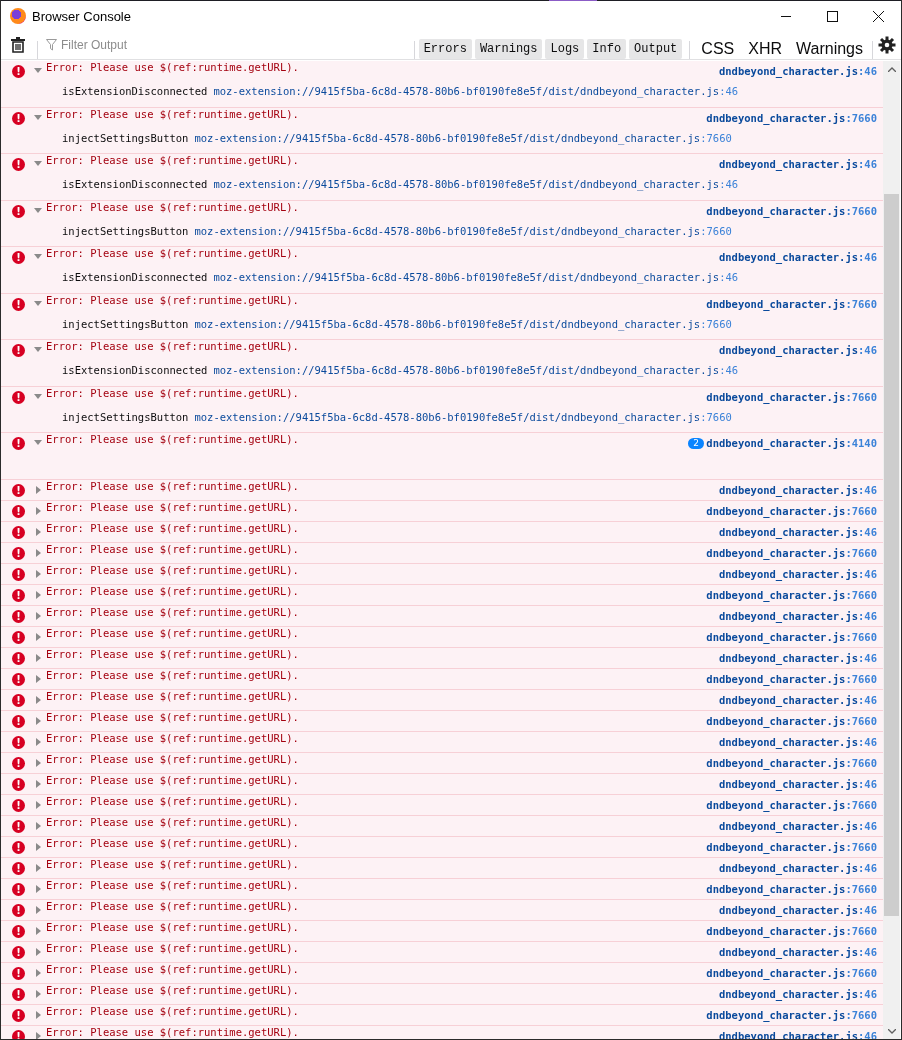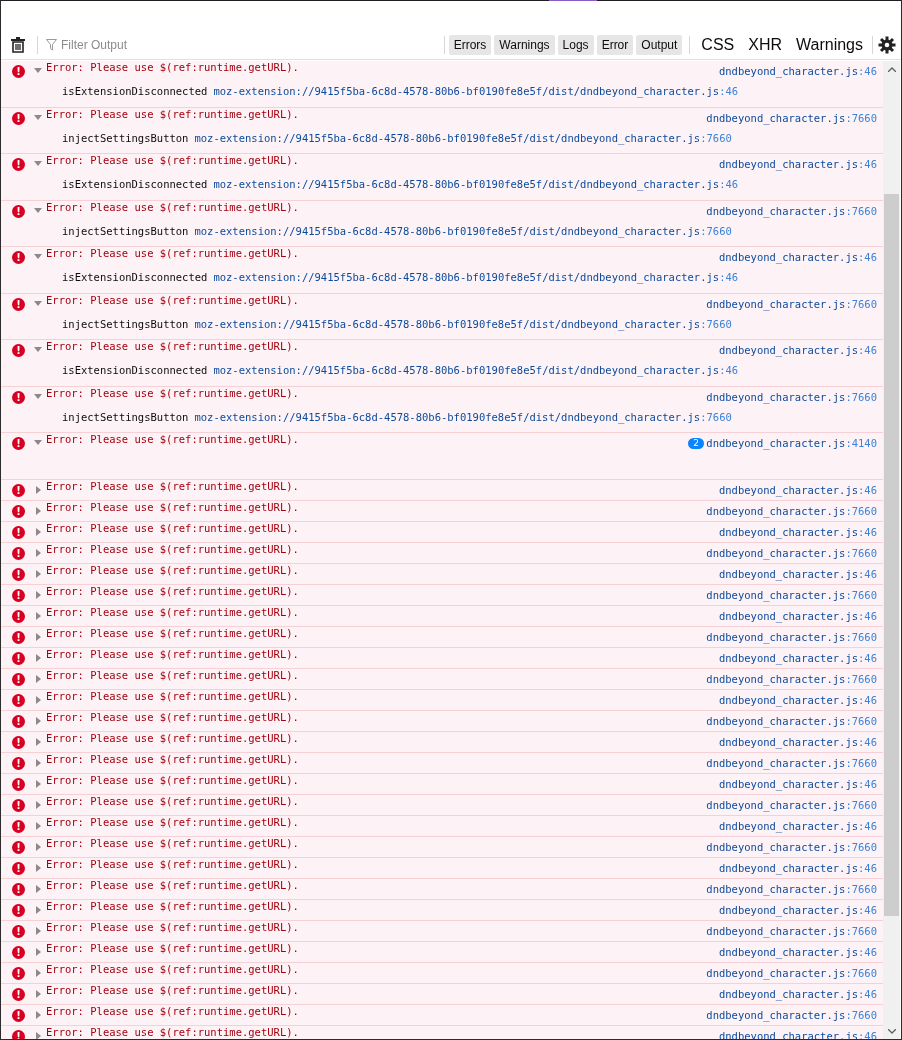--- a/index.html
+++ b/index.html
@@ -12,42 +12,42 @@
 
   
   .titlebar { position: absolute; top: 1px; left: 0; width: 100%; height: 30px; display: flex; align-items: center; background: #fff; }
   .app-icon { width: 16px; height: 16px; margin-left: 9px; border-radius: 50%; background: radial-gradient(circle at 40% 40%, #7a3fd8 0 35%, #ff8a1a 36% 70%, #e8335a 71%); }
   .title { margin-left: 6px; font-family: "Liberation Sans", sans-serif; font-size: 13px; color: #000; }
   .win-controls { position: absolute; right: 0; top: 0; height: 30px; display: flex; }
   .win-btn { width: 46px; height: 30px; display: flex; align-items: center; justify-content: center; color: #111; font-size: 14px; }
   .win-btn svg { display: block; }
 
   
-  .toolbar { position: absolute; top: 31px; left: 0; width: 100%; height: 29px; display: flex; align-items: center; border-bottom: 1px solid #e0e0e2; background: #f9f9fa; background: #fff; }
+  .toolbar { position: absolute; top: 31px; left: 0; width: 100%; height: 29px; display: flex; align-items: flex-end; border-bottom: 1px solid #e0e0e2; background: #f9f9fa; background: #fff; }
   .trash { width: 30px; height: 28px; display: flex; align-items: center; justify-content: center; margin-left: 2px; }
   .sep { width: 1px; height: 18px; background: #d7d7db; margin: 0 4px; }
   .filter { display: flex; align-items: center; flex: 1; height: 28px; padding-left: 4px; }
   .filter-input { border: none; outline: none; font-family: "Liberation Sans", sans-serif; font-size: 12px; color: #737373; background: transparent; width: 300px; margin-left: 4px; }
   .filter-input::placeholder { color: #8c8c8c; }
   .level-btns { display: flex; align-items: center; gap: 3px; }
-  .level-btn { font-family: Liberation Sans, sans-serif; font-size: 12px; color: #0c0c0d; background: #e6e6e7; padding: 3px 5px; border-radius: 2px; line-height: 14px; }
+  .level-btn { font-family: Liberation Mono, monospace; font-size: 12px; color: #0c0c0d; background: #e6e6e7; padding: 3px 5px; border-radius: 2px; line-height: 14px; }
   .req-btn { font-family: "Liberation Sans", sans-serif; font-size: 16px; color: #0c0c0d; padding: 3px 5px; line-height: 14px; }
   .gear { width: 24px; height: 28px; display: flex; align-items: center; justify-content: center; margin-right: 2px; }
 
   
   .output { position: absolute; top: 61px; left: 0; width: 884px; height: 979px; overflow: hidden; background: #fdf2f5; }
   .msg { position: relative; border-bottom: 1px solid #f7d0d6; background: #fdf2f5; font-family: "DejaVu Sans Mono", monospace; font-size: 10.5px; }
   .msg.expanded { height: 46.5px; }
   .msg.collapsed { height: 21px; }
   .err-icon { position: absolute; left: 11px; top: 4px; width: 13px; height: 13px; border-radius: 50%; background: #d70022; color: #fff; font-family: "DejaVu Sans", sans-serif; font-weight: bold; font-size: 10px; line-height: 13px; text-align: center; }
   .arrow { position: absolute; left: 33px; top: 6px; width: 0; height: 0; }
   .arrow.down { border-left: 4px solid transparent; border-right: 4px solid transparent; border-top: 5px solid #8a8a8a; top: 7px; }
   .arrow.right { border-top: 4px solid transparent; border-bottom: 4px solid transparent; border-left: 5px solid #8a8a8a; left: 35px; }
   .msg-text { position: absolute; left: 45px; top: 0; color: #a4000f; white-space: nowrap; }
-  .source { position: absolute; right: 8px; top: 4px; color: #0a4a9c; white-space: nowrap; }
+  .source { position: absolute; right: 8px; top: 4px; color: #0a4a9c; white-space: nowrap; font-weight: bold; }
   .source .line { color: #3b82d8; }
   .badge { position: absolute; top: 5px; background: #0a84ff; color: #fff; font-family: "DejaVu Sans", sans-serif; font-size: 9px; border-radius: 7px; height: 11px; line-height: 11px; padding: 0 5px; }
   .stack { position: absolute; left: 61px; top: 24px; white-space: nowrap; color: #0c0c0d; }
   .stack .fn { margin-right: 6px; }
   .stack .url { color: #0a4a9c; }
   .stack .url .line { color: #3b82d8; }
 
   
   .scrollbar { position: absolute; top: 61px; right: 1px; width: 17px; height: 979px; background: #f0f0f0; }
   .sb-up, .sb-down { position: absolute; left: 0; width: 17px; height: 17px; display: flex; align-items: center; justify-content: center; color: #606060; font-size: 9px; }
@@ -55,20 +55,42 @@
   .sb-down { bottom: 0; }
   .sb-thumb { position: absolute; left: 1px; width: 15px; top: 133px; height: 722px; background: #cdcdcd; }
 </style>
 </head>
 <body>
 
 <div class="window">
   <div class="top-line"></div>
   <div class="accent-strip"></div>
 
+  <div class="titlebar">
+    <div class="app-icon"></div>
+    <span class="title">Browser Console</span>
+    <div class="win-controls">
+      <div class="win-btn">
+        <svg width="10" height="10">
+            <line x1="0" y1="5.5" x2="10" y2="5.5" stroke="#111" stroke-width="1"></line>
+          </svg>
+      </div>
+      <div class="win-btn">
+        <svg width="11" height="11">
+            <rect x="0.5" y="0.5" width="10" height="10" fill="none" stroke="#111" stroke-width="1"></rect>
+          </svg>
+      </div>
+      <div class="win-btn">
+        <svg width="11" height="11">
+            <line x1="0" y1="0" x2="11" y2="11" stroke="#111" stroke-width="1"></line>
+            <line x1="11" y1="0" x2="0" y2="11" stroke="#111" stroke-width="1"></line>
+          </svg>
+      </div>
+    </div>
+  </div>
 
   <div class="toolbar">
     <div class="trash">
       <svg width="14" height="16" viewBox="0 0 14 16">
         <rect x="0" y="2" width="14" height="2" fill="#222"></rect>
         <rect x="5" y="0" width="4" height="2" fill="#222"></rect>
         <path d="M2 5 h10 v10 h-10 z" fill="none" stroke="#222" stroke-width="1.6"></path>
         <line x1="5" y1="7" x2="5" y2="13" stroke="#222" stroke-width="1.3"></line>
         <line x1="7" y1="7" x2="7" y2="13" stroke="#222" stroke-width="1.3"></line>
         <line x1="9" y1="7" x2="9" y2="13" stroke="#222" stroke-width="1.3"></line>
@@ -79,21 +101,21 @@
       <svg width="11" height="12" viewBox="0 0 11 12">
         <path d="M0.5 0.5 h10 l-4 5 v5.5 l-2 -1.5 v-4 z" fill="none" stroke="#9a9a9a" stroke-width="1"></path>
       </svg>
       <input class="filter-input" type="text" placeholder="Filter Output" style="">
     </div>
     <div class="sep"></div>
     <div class="level-btns">
       <span class="level-btn">Errors</span>
       <span class="level-btn">Warnings</span>
       <span class="level-btn">Logs</span>
-      <span class="level-btn">Error</span>
+      <span class="level-btn">Info</span>
       <span class="level-btn">Output</span>
     </div>
     <div class="sep" style="margin: 0 6px 0 7px;"></div>
     <span class="req-btn">CSS</span>
     <span class="req-btn" style="margin-left:4px">XHR</span>
     <span class="req-btn" style="margin-left:4px">Warnings</span>
     <div class="sep" style="margin: 0 2px 0 4px;"></div>
     <div class="gear">
       <svg width="18" height="18" viewBox="0 0 18 18">
         <g fill="#222">

